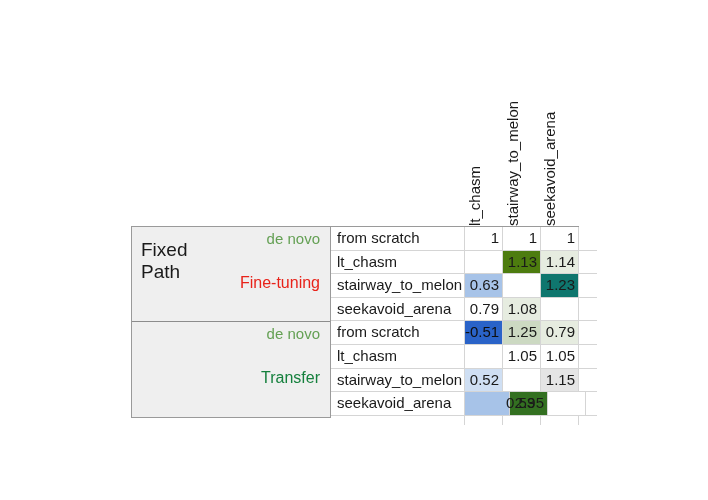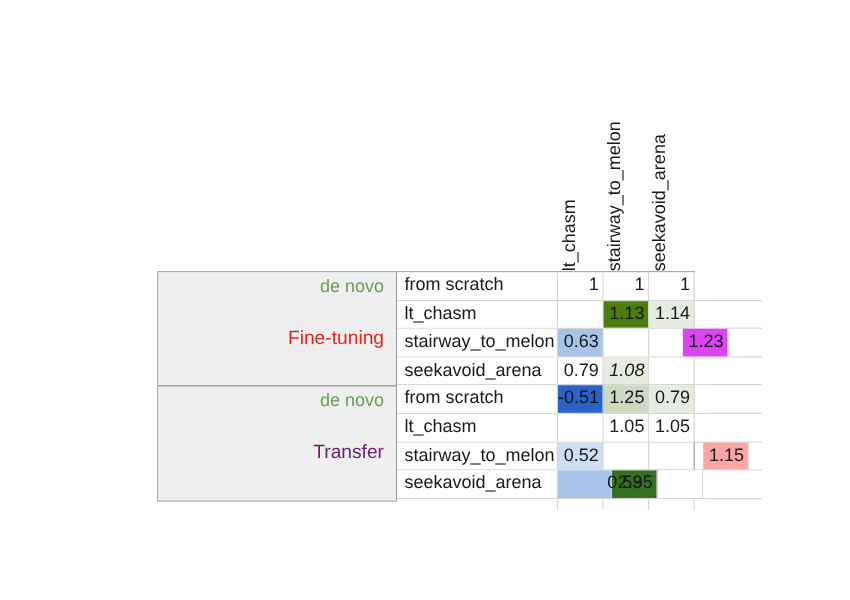--- a/index.html
+++ b/index.html
@@ -182,27 +182,28 @@
     <div class="col-head c1">stairway_to_melon</div>
     <div class="col-head c2">seekavoid_arena</div>
   </div>
 
   <div class="table-wrap">
     <div class="grid">
 
       <div class="left-panel">
 
         <div class="section sec0">
+          <div class="model-name">Fixed Path</div>
           <div class="tag denovo" style="color: rgb(100, 160, 84);">de novo</div>
           <div class="tag mode" style="color: rgb(232, 35, 26);">Fine-tuning</div>
         </div>
 
         <div class="section sec1">
           <div class="tag denovo" style="color: rgb(100, 160, 84);">de novo</div>
-          <div class="tag mode" style="color: #701a75;">Transfer</div>
+          <div class="tag mode" style="color: #15803d;">Transfer</div>
         </div>
 
       </div>
 
       <div class="right-panel">
         <div id="rows-host">
             <div class="drow">
               <div class="rowlabel">from scratch</div>
               <div class="cell" style="background: rgb(255, 255, 255);"><span class="v">1</span></div>
               <div class="cell" style="background: rgb(255, 255, 255);"><span class="v">1</span></div>
@@ -213,27 +214,27 @@
               <div class="rowlabel">lt_chasm</div>
               <div class="cell" style="background: rgb(255, 255, 255);"><span class="v"></span></div>
               <div class="cell" style="background: #4d7c0f;"><span class="v">1.13</span></div>
               <div class="cell" style="background: rgb(230, 236, 224);"><span class="v">1.14</span></div>
               <div class="cell pad"></div>
             </div>
             <div class="drow">
               <div class="rowlabel">stairway_to_melon</div>
               <div class="cell" style="background: rgb(167, 195, 232);"><span class="v">0.63</span></div>
               <div class="cell" style="background: rgb(255, 255, 255);"><span class="v"></span></div>
-              <div class="cell" style="background: #d946ef; margin-left: 28px;"><span class="v">1.23</span></div>
+              <div class="cell" style="background: #0f766e;"><span class="v">1.23</span></div>
               <div class="cell pad"></div>
             </div>
             <div class="drow">
               <div class="rowlabel">seekavoid_arena</div>
               <div class="cell" style="background: rgb(255, 255, 255);"><span class="v">0.79</span></div>
-              <div class="cell" style="background: rgb(230, 236, 224); font-style: italic;"><span class="v">1.08</span></div>
+              <div class="cell" style="background: rgb(230, 236, 224);"><span class="v">1.08</span></div>
               <div class="cell" style="background: rgb(255, 255, 255);"><span class="v"></span></div>
               <div class="cell pad"></div>
             </div>
             <div class="drow">
               <div class="rowlabel">from scratch</div>
               <div class="cell overflow-txt" style="background: rgb(42, 99, 200); color: rgb(14, 14, 14);"><span class="v">-0.51</span></div>
               <div class="cell" style="background: rgb(204, 217, 194);"><span class="v">1.25</span></div>
               <div class="cell" style="background: rgb(230, 236, 224);"><span class="v">0.79</span></div>
               <div class="cell pad"></div>
             </div>
@@ -241,21 +242,21 @@
               <div class="rowlabel">lt_chasm</div>
               <div class="cell" style="background: rgb(255, 255, 255);"><span class="v"></span></div>
               <div class="cell" style="background: rgb(255, 255, 255);"><span class="v">1.05</span></div>
               <div class="cell" style="background: rgb(255, 255, 255);"><span class="v">1.05</span></div>
               <div class="cell pad"></div>
             </div>
             <div class="drow">
               <div class="rowlabel">stairway_to_melon</div>
               <div class="cell" style="background: rgb(207, 223, 243);"><span class="v">0.52</span></div>
               <div class="cell" style="background: rgb(255, 255, 255);"><span class="v"></span></div>
-              <div class="cell" style="background: #fca5a5; margin-left: 45px;"><span class="v">1.15</span></div>
+              <div class="cell" style="background: #e5e5e5;"><span class="v">1.15</span></div>
               <div class="cell pad"></div>
             </div>
             <div class="drow">
               <div class="rowlabel">seekavoid_arena</div>
               <div class="cell" style="background: rgb(167, 195, 232); padding-left: 41px;"><span class="v">0.53</span></div>
               <div class="cell" style="background: rgb(51, 112, 33);"><span class="v">2.95</span></div>
               <div class="cell" style="background: rgb(255, 255, 255);"><span class="v"></span></div>
               <div class="cell pad"></div>
             </div>
             <div class="drow tail">

